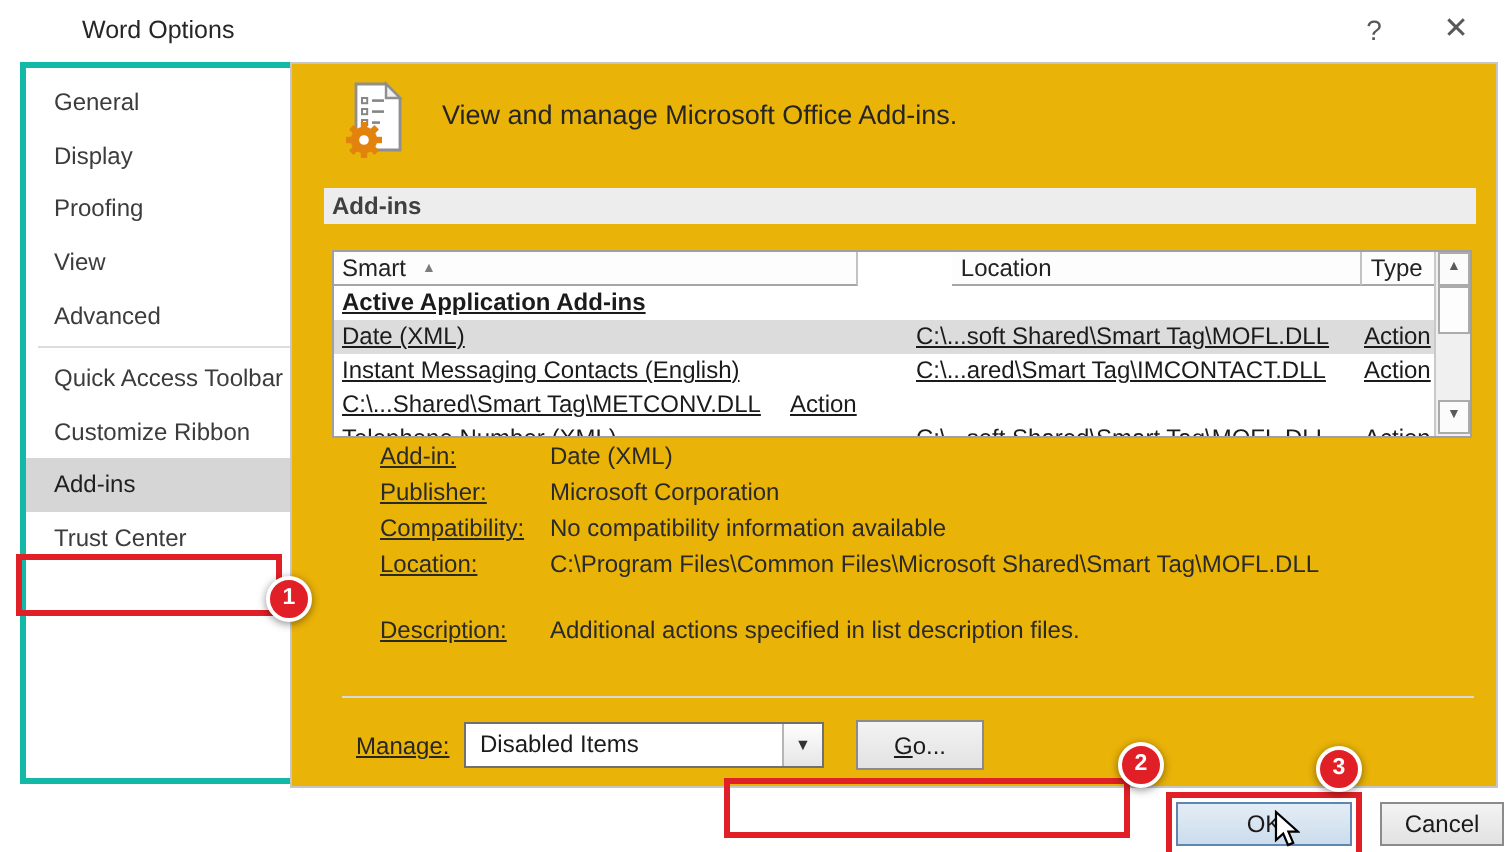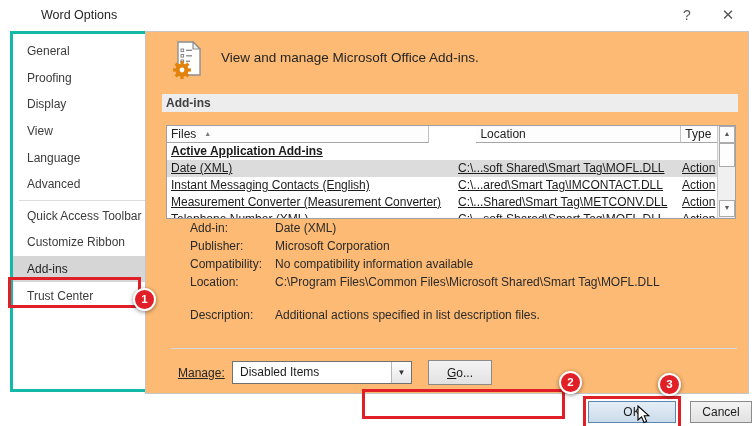--- a/index.html
+++ b/index.html
@@ -14,21 +14,21 @@
   .tb-help{left:676px;}
   .tb-close{left:717px;font-size:15px;}
   
   .sidebar{position:absolute;left:10px;top:31px;width:149px;height:361px;
     background:#fff;border:3px solid #14b8a6;padding-top:4px;box-sizing:border-box;}
   .nav-item{height:26.6px;display:flex;align-items:center;padding-left:14px;
     font-size:12px;color:#3c3c3c;white-space:nowrap;cursor:default;}
   .nav-item.selected{background:#d6d6d6;color:#1f1f1f;}
   .nav-divider{height:1px;background:#dcdcdc;margin:2px 6px;}
   .main{position:absolute;left:145px;top:31px;width:602px;height:361px;
-    background:#fdba74;border:1px solid #c6c6c6;box-sizing:content-box;}
+    background:#eab308;border:1px solid #c6c6c6;box-sizing:content-box;}
   
   .page-icon{position:absolute;left:24px;top:8px;}
   .page-header{position:absolute;left:75px;top:18px;font-size:13.5px;color:#252525;}
   .section-bar{position:absolute;left:16px;top:62px;width:576px;height:18px;
     background:#ededed;display:flex;align-items:center;}
   .section-bar span{font-size:12px;font-weight:bold;color:#404040;padding-left:4px;}
   
   .tbl{position:absolute;left:20px;top:93px;width:570px;height:94px;
     border:1px solid #a0a0a0;box-sizing:border-box;overflow:hidden;background:#fff;}
   .tbl-head{display:flex;height:17px;width:553px;}
@@ -50,21 +50,21 @@
   .sb{position:absolute;right:0;top:0;bottom:0;width:17px;background:#f0f0f0;
     border-left:1px solid #c9c9c9;}
   .sb-btn{position:absolute;left:1px;width:14px;height:15px;background:#fbfbfb;
     border:1px solid #ababab;text-align:center;font-size:7px;color:#5a5a5a;line-height:14px;}
   .sb-up{top:0;}
   .sb-down{bottom:1px;}
   .sb-thumb{position:absolute;left:1px;top:17px;width:14px;height:22px;
     background:#fdfdfd;border:1px solid #ababab;}
   
   .drow{position:absolute;left:44px;font-size:12px;color:#2a2a2a;white-space:nowrap;}
-  .drow .dl{display:inline-block;width:85px;}
+  .drow .dl{display:inline-block;width:85px;text-decoration:underline;}
   
   .hline{position:absolute;left:25px;top:316px;width:566px;height:1px;background:#d9d9d9;}
   .manage-label{position:absolute;left:32px;top:334px;font-size:12px;color:#262626;text-decoration:underline;}
   .accel{text-decoration:underline;}
   .combo{position:absolute;left:86px;top:329px;width:180px;height:23px;background:#fff;
     border:1px solid #707070;box-sizing:border-box;font-size:12px;color:#1b1b1b;}
   .combo .val{position:absolute;left:7px;top:3px;}
   .combo .dd{position:absolute;right:0;top:0;width:19px;height:100%;
     border-left:1px solid #b5b5b5;background:linear-gradient(#fefefe,#e6e6e6);
     text-align:center;font-size:8px;color:#333;line-height:21px;}
@@ -93,24 +93,23 @@
 
 <div>
 
   <div class="title">Word Options</div>
   <div class="tb-btn tb-help">?</div>
   <div class="tb-btn tb-close">✕</div>
 
   <div class="sidebar">
     <div id="sidebar-items">
         <div class="nav-item">General</div>
+        <div class="nav-item">Display</div>
         <div class="nav-item">Proofing</div>
-        <div class="nav-item">Display</div>
         <div class="nav-item">View</div>
-        <div class="nav-item">Language</div>
         <div class="nav-item">Advanced</div>
         <div class="nav-divider"></div>
         <div class="nav-item">Quick Access Toolbar</div>
         <div class="nav-item">Customize Ribbon</div>
         <div class="nav-item selected">Add-ins</div>
         <div class="nav-item">Trust Center</div>
       </div>
   </div>
   <div class="ann-rect rect1"></div>
   <div class="badge badge1">1</div>
@@ -143,41 +142,40 @@
     </div>
     <div class="page-header">View and manage Microsoft Office Add-ins.</div>
 
     <div class="section-bar">
       <span>Add-ins</span>
     </div>
 
     <div class="tbl">
       <div class="tbl-head">
         <div class="th th-name">
-          <span>Files</span><span class="sort">▲</span>
+          <span>Smart</span><span class="sort">▲</span>
         </div>
         <div class="th th-loc">Location</div>
         <div class="th th-type">Type</div>
       </div>
       <div id="addin-rows">
           <div class="trow group">
             <div class="c c-name">Active Application Add-ins</div>
           </div>
           <div class="trow selected">
             <div class="c c-name">Date (XML)</div>
             <div class="c c-loc">C:\...soft Shared\Smart Tag\MOFL.DLL</div>
             <div class="c c-type">Action</div>
           </div>
           <div class="trow">
             <div class="c c-name">Instant Messaging Contacts (English)</div>
             <div class="c c-loc">C:\...ared\Smart Tag\IMCONTACT.DLL</div>
             <div class="c c-type">Action</div>
           </div>
           <div class="trow">
-            <div class="c c-name">Measurement Converter (Measurement Converter)</div>
             <div class="c c-loc">C:\...Shared\Smart Tag\METCONV.DLL</div>
             <div class="c c-type">Action</div>
           </div>
           <div class="trow">
             <div class="c c-name">Telephone Number (XML)</div>
             <div class="c c-loc">C:\...soft Shared\Smart Tag\MOFL.DLL</div>
             <div class="c c-type">Action</div>
           </div>
         </div>
       <div class="sb">

